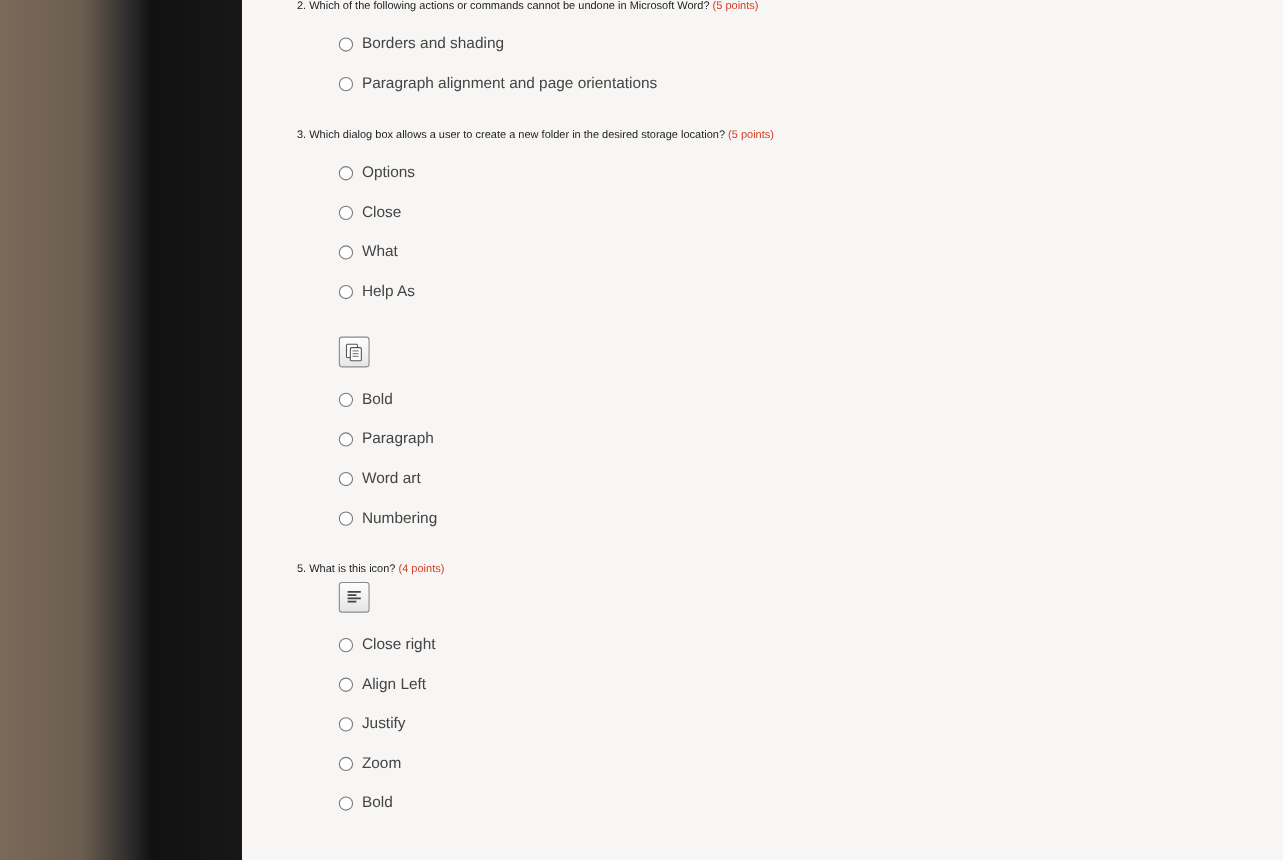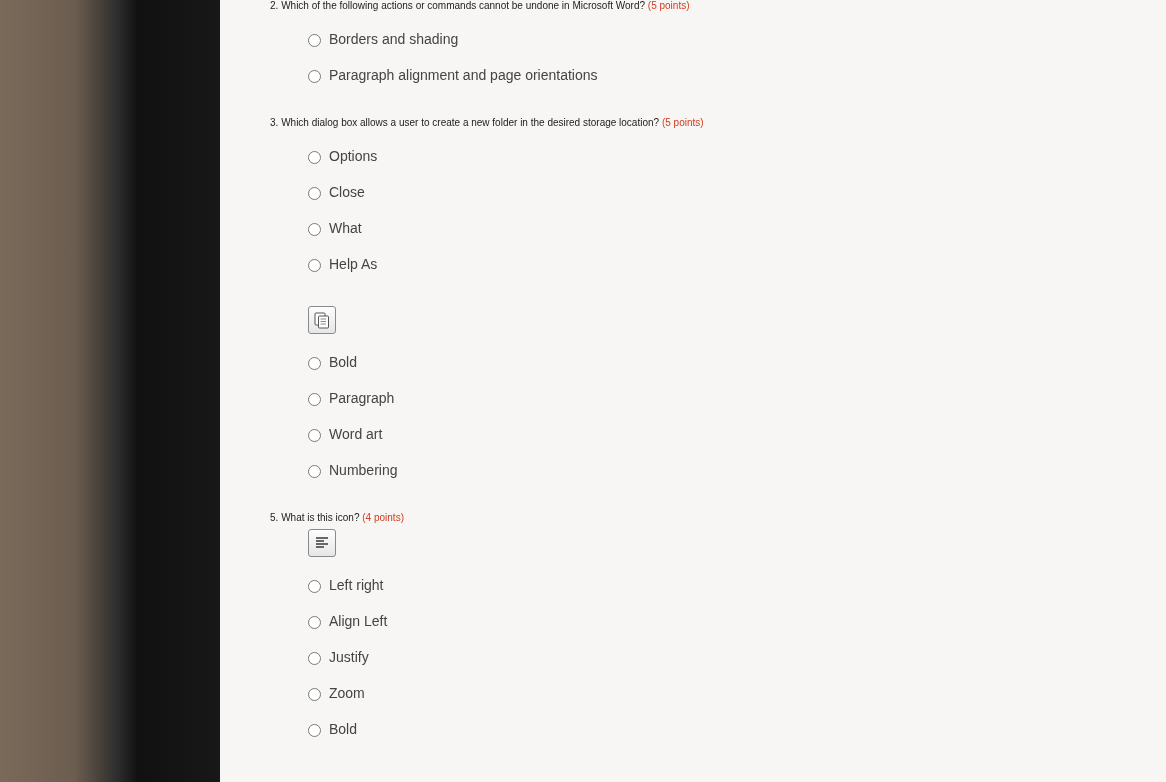--- a/index.html
+++ b/index.html
@@ -179,21 +179,21 @@
         <svg width="18" height="18" viewBox="0 0 18 18">
           <line x1="3" y1="4" x2="15" y2="4" stroke="#444" stroke-width="1.6"></line>
           <line x1="3" y1="7" x2="11" y2="7" stroke="#444" stroke-width="1.6"></line>
           <line x1="3" y1="10" x2="15" y2="10" stroke="#444" stroke-width="1.6"></line>
           <line x1="3" y1="13" x2="11" y2="13" stroke="#444" stroke-width="1.6"></line>
         </svg>
       </div>
       <div class="options">
         <div class="option">
             <span class="radio"></span>
-            <span>Left right</span>
+            <span>Close right</span>
           </div>
         <div class="option">
             <span class="radio"></span>
             <span>Align Left</span>
           </div>
         <div class="option">
             <span class="radio"></span>
             <span>Justify</span>
           </div>
         <div class="option">

